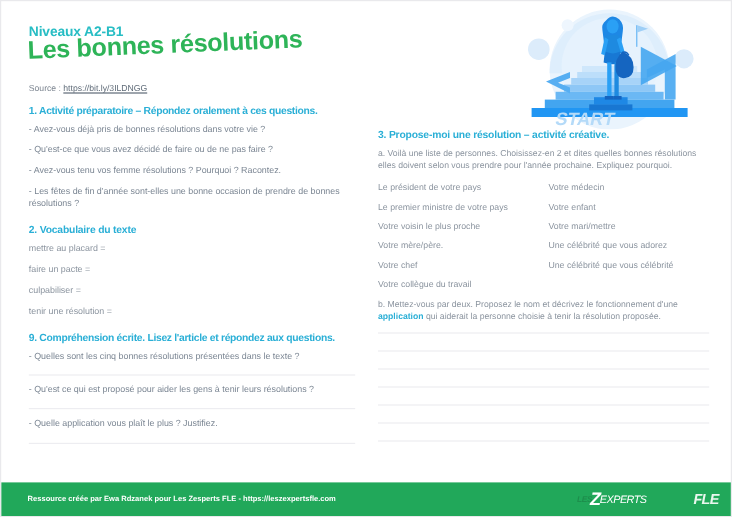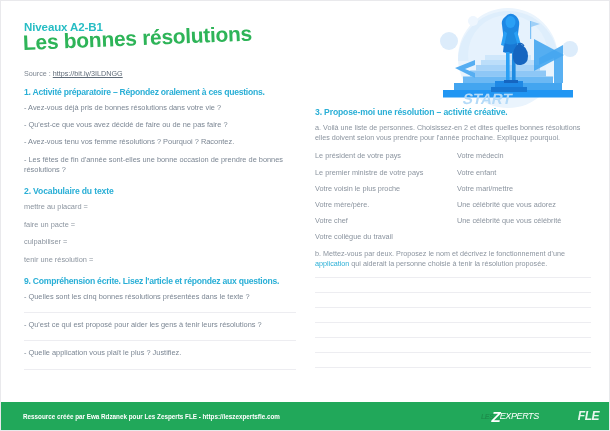--- a/index.html
+++ b/index.html
@@ -114,21 +114,21 @@
     background: #ededf1;
     margin: 10px 0 7px 0;
   }
 
   .sub {
     font-size: 7.2px;
     color: #8b949f;
     line-height: 1.42;
     margin-bottom: 8px;
   }
-  .sub b { color: #2aafd6; font-weight: normal; }
+  .sub b { color: #2aafd6; font-weight: bold; }
 
   
   .persons {
     display: flex;
     gap: 8px;
     margin-top: 2px;
   }
   .persons .pcol { width: 50%; }
   .person {
     font-size: 7.3px;

